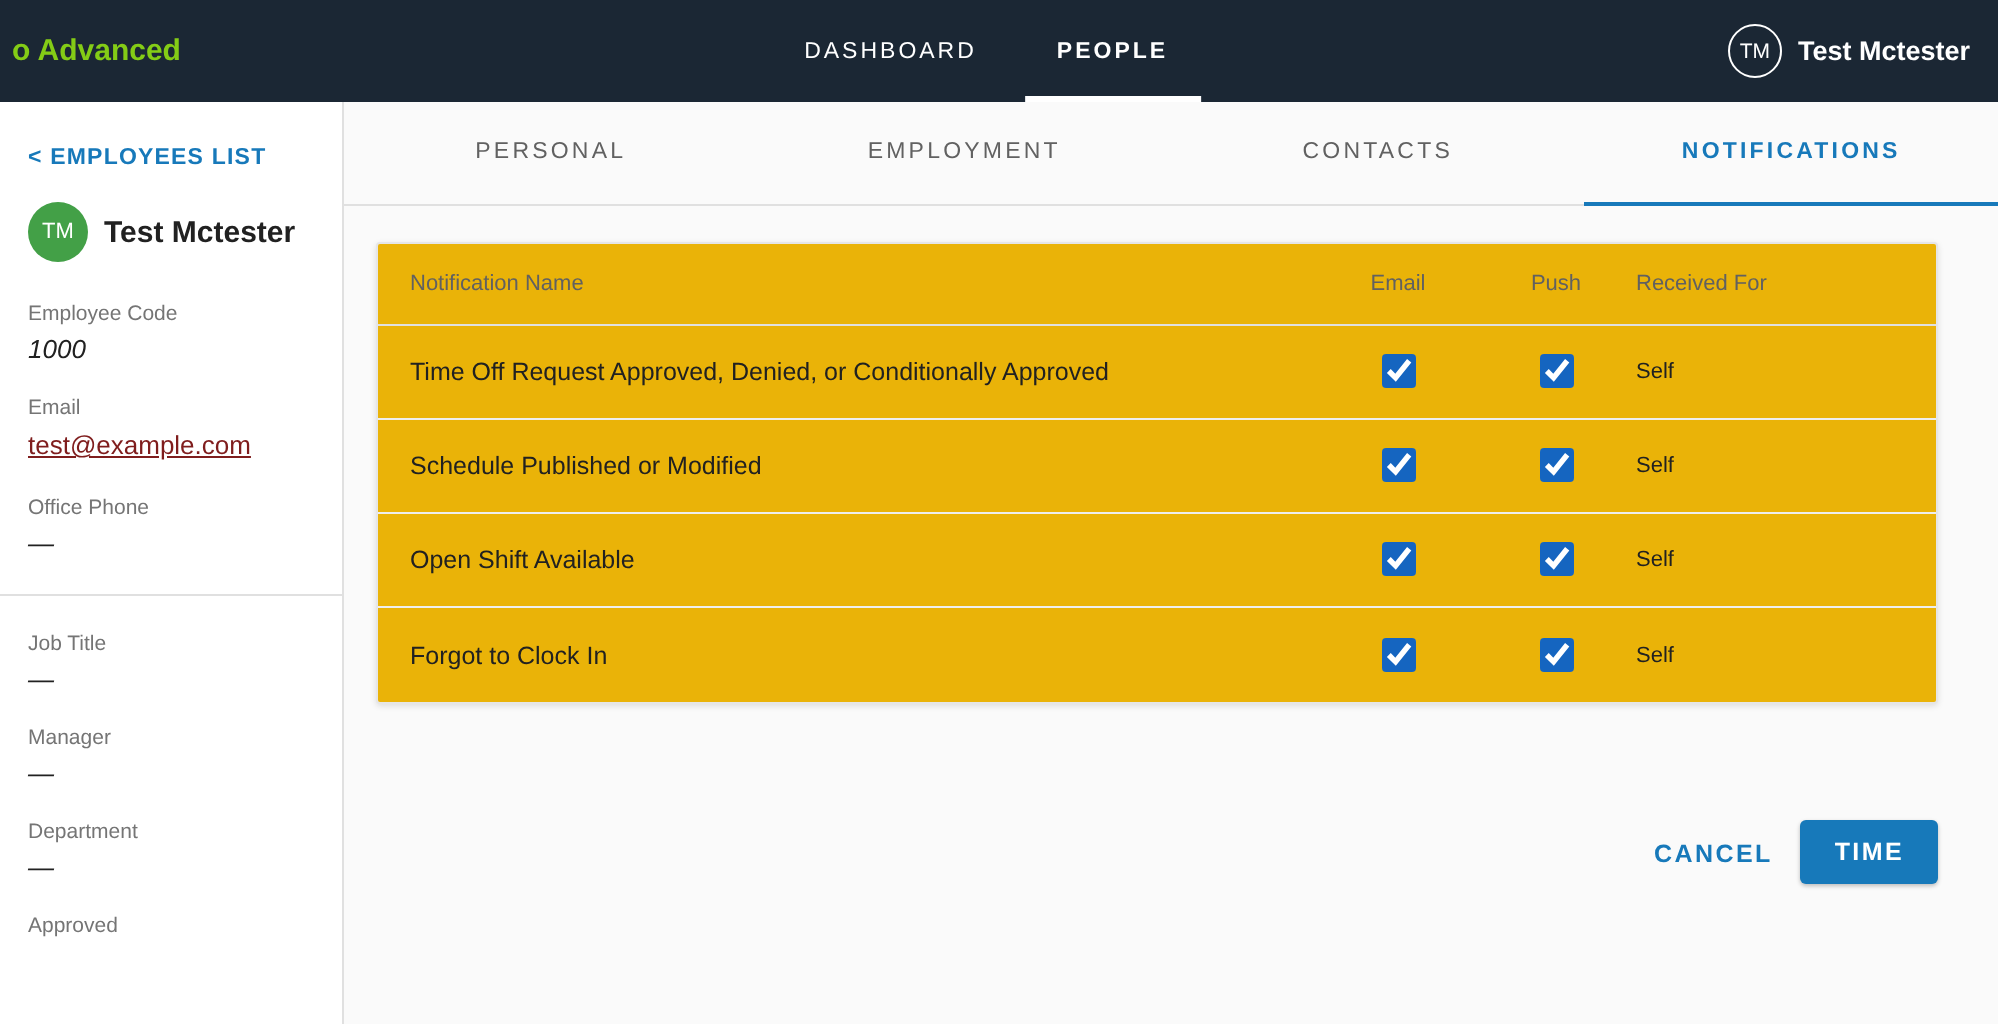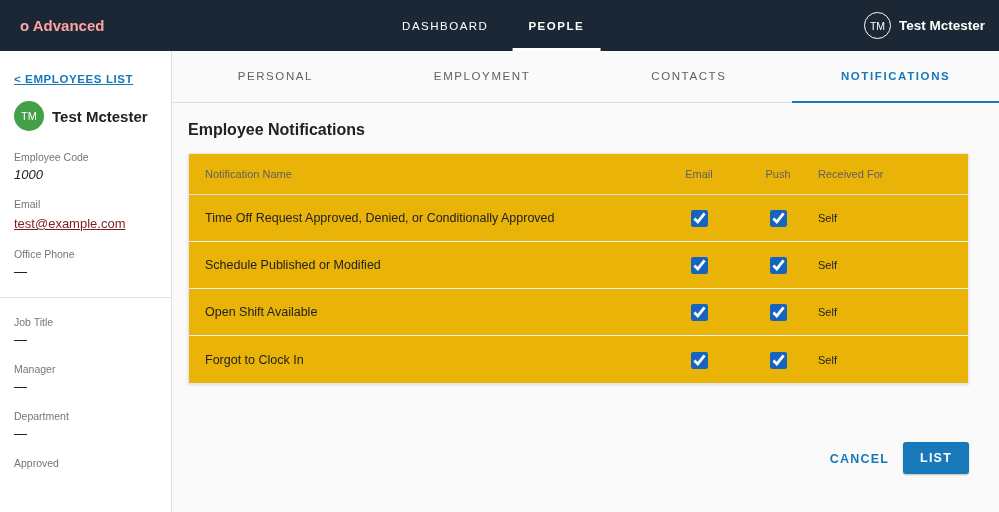--- a/index.html
+++ b/index.html
@@ -12,25 +12,25 @@
 
   
   .topbar {
     height: 51px;
     background: #1b2734;
     display: flex;
     align-items: stretch;
     position: relative;
   }
   .brand {
-    color: #fca5a5;
+    color: #84cc16;
     font-size: 15px;
     font-weight: bold;
     align-self: center;
-    padding-left: 20px;
+    padding-left: 6px;
     white-space: nowrap;
   }
   .topnav {
     position: absolute;
     left: 50%;
     transform: translateX(-53%);
     height: 100%;
     display: flex;
     gap: 8px;
   }
@@ -79,21 +79,20 @@
 
   
   .back-link {
     color: #1779ba;
     font-size: 11.5px;
     font-weight: bold;
     letter-spacing: 0.6px;
     cursor: pointer;
     display: inline-block;
     margin-bottom: 16px;
-    text-decoration: underline;
   }
   .emp-head { display: flex; align-items: center; gap: 8px; margin-bottom: 20px; }
   .emp-avatar {
     width: 30px; height: 30px;
     background: #43a047;
     border-radius: 50%;
     color: #ffffff;
     font-size: 11px;
     display: flex; align-items: center; justify-content: center;
     flex-shrink: 0;
@@ -270,21 +269,20 @@
 
   <main class="main">
     <div class="tabs">
       <div class="tab">PERSONAL</div>
       <div class="tab">EMPLOYMENT</div>
       <div class="tab">CONTACTS</div>
       <div class="tab active">NOTIFICATIONS</div>
     </div>
 
     <div class="content">
-      <h2 class="content-heading">Employee Notifications</h2>
 
       <div class="card">
         <div class="trow header">
           <div class="th">Notification Name</div>
           <div class="th center">Email</div>
           <div class="th center">Push</div>
           <div class="th">Received For</div>
         </div>
 
         <div class="trow">
@@ -327,17 +325,17 @@
           </div>
           <div class="cell-check">
             <input type="checkbox" checked="" style="">
           </div>
           <div class="cell-received">Self</div>
         </div>
       </div>
 
       <div class="actions">
         <button class="btn-cancel">CANCEL</button>
-        <button class="btn-save">LIST</button>
+        <button class="btn-save">TIME</button>
       </div>
     </div>
   </main>
 </div>
 
 </body></html>

